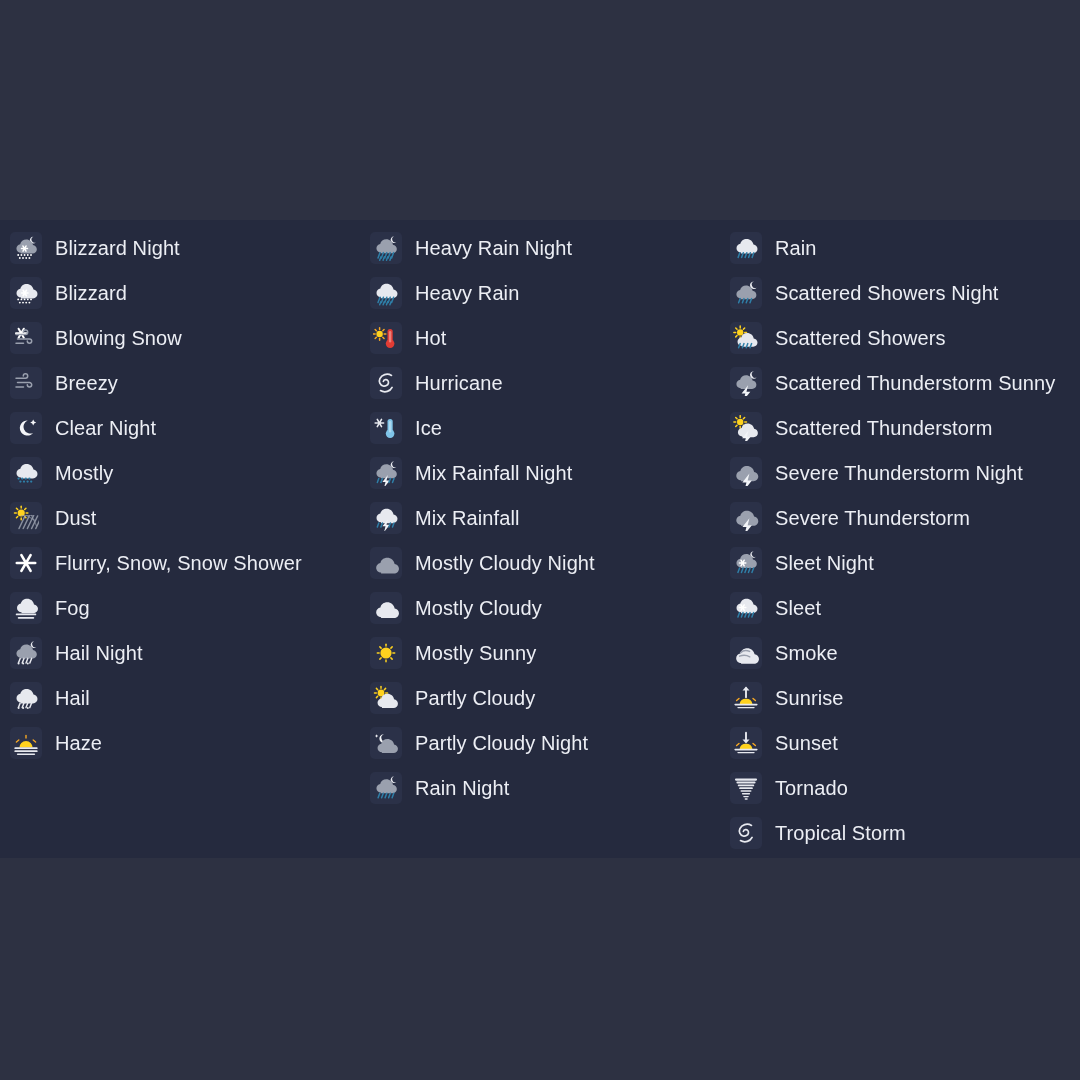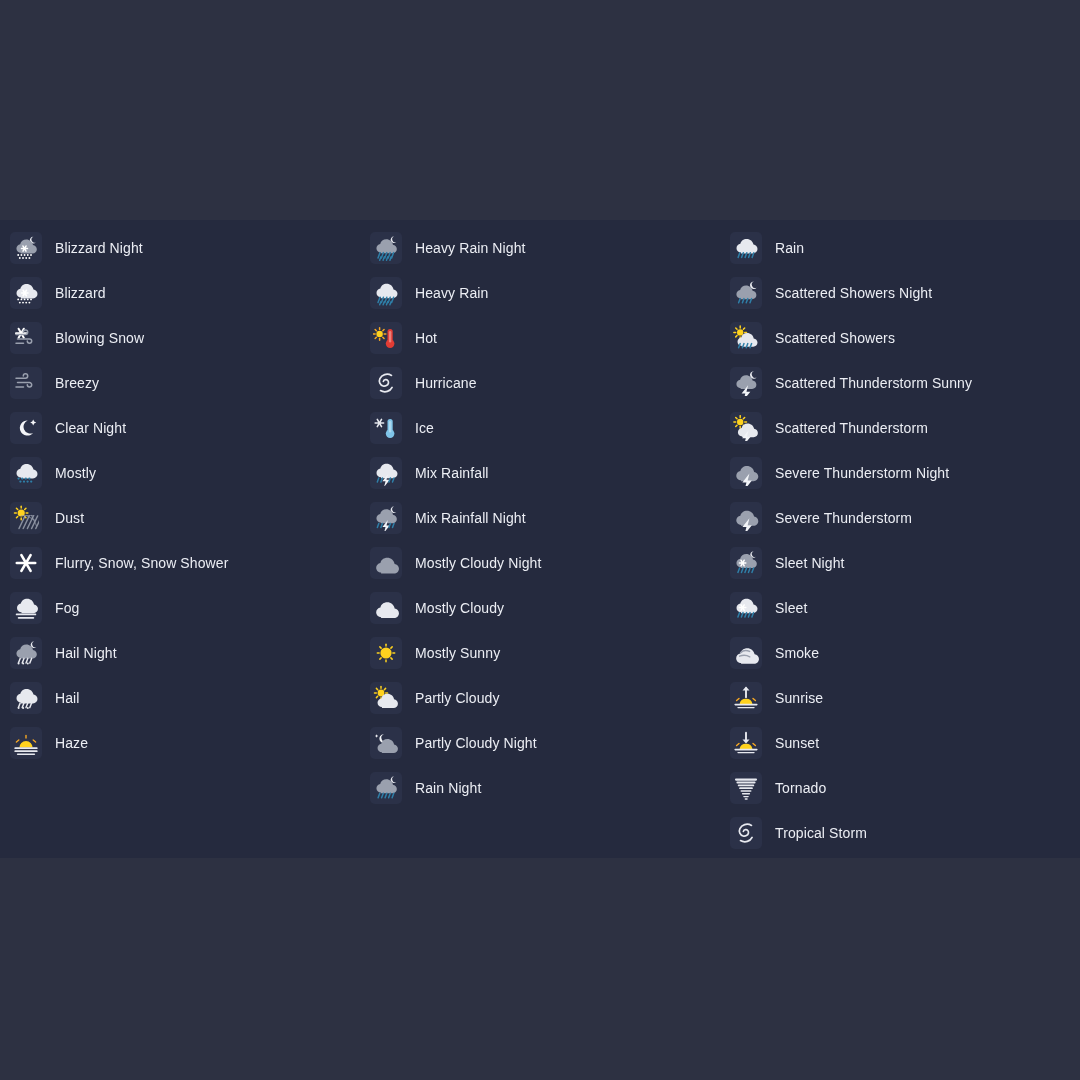--- a/index.html
+++ b/index.html
@@ -64,21 +64,21 @@
 
   .icon-tile svg {
     display: block;
     width: 26px;
     height: 26px;
   }
 
   .icon-label {
     margin-left: 13px;
     color: #eceef4;
-    font-size: 14px;
+    font-size: 20px;
     line-height: 1;
     letter-spacing: 0.1px;
     white-space: nowrap;
   }
 </style>
 </head>
 <body>
 
 <div id="page-root">
   <div class="icon-board" id="icon-board">
@@ -360,51 +360,51 @@
                 <circle cx="17.1" cy="18.6" r="4.3" fill="#7fc4e8"></circle>
                 <rect x="15.9" y="6" width="2.4" height="11.5" rx="1.2" fill="#ffffff" opacity="0.35"></rect>
               </g>
             </svg>
           </div>
           <div class="icon-label">Ice</div>
         </div>
         <div class="icon-row">
           <div class="icon-tile">
             <svg viewBox="0 0 26 26" xmlns="http://www.w3.org/2000/svg">
+              <path fill="#e7e9ef" d="M20.96 1.5999999999999996 a3.2 3.2 0 1 0 2.304 5.312 a2.624 2.624 0 1 1 -2.304 -5.312z"></path>
+              <g transform="translate(1.5,1.8) scale(1.02)">
+                <path fill="#9aa0ae" d="M6.2 15.4c-2.4 0-4.3-1.9-4.3-4.2 0-2.1 1.6-3.9 3.7-4.2C6.1 4.3 8.6 2.4 11.6 2.4c3.3 0 6 2.3 6.5 5.4 2.1.2 3.8 2 3.8 4.2 0 2.3-1.9 4.2-4.3 4.2H6.2z"></path>
+              </g>
+              <g transform="translate(9.4,15) scale(1.05)">
+                <path fill="#f2f4f8" d="M5.2 0 0 6.6h3L1.6 12 7 5.2H3.9L5.2 0z"></path>
+              </g>
+              <line x1="5.8" y1="18.4" x2="4.3" y2="22.4" stroke="#2f7fa8" stroke-width="1.5" stroke-linecap="round"></line>
+              <line x1="9.4" y1="18.4" x2="7.9" y2="22.4" stroke="#2f7fa8" stroke-width="1.5" stroke-linecap="round"></line>
+              <line x1="17.4" y1="18.4" x2="15.899999999999999" y2="22.4" stroke="#2f7fa8" stroke-width="1.5" stroke-linecap="round"></line>
+              <line x1="21" y1="18.4" x2="19.5" y2="22.4" stroke="#2f7fa8" stroke-width="1.5" stroke-linecap="round"></line>
+            </svg>
+          </div>
+          <div class="icon-label">Mix Rainfall Night</div>
+        </div>
+        <div class="icon-row">
+          <div class="icon-tile">
+            <svg viewBox="0 0 26 26" xmlns="http://www.w3.org/2000/svg">
               <g transform="translate(1.5,1.2) scale(1.05)">
                 <path fill="#e7e9ef" d="M6.2 15.4c-2.4 0-4.3-1.9-4.3-4.2 0-2.1 1.6-3.9 3.7-4.2C6.1 4.3 8.6 2.4 11.6 2.4c3.3 0 6 2.3 6.5 5.4 2.1.2 3.8 2 3.8 4.2 0 2.3-1.9 4.2-4.3 4.2H6.2z"></path>
               </g>
               <g transform="translate(9.4,14.4) scale(1.05)">
                 <path fill="#f2f4f8" d="M5.2 0 0 6.6h3L1.6 12 7 5.2H3.9L5.2 0z"></path>
               </g>
               <line x1="5.8" y1="18" x2="4.3" y2="22" stroke="#2f7fa8" stroke-width="1.5" stroke-linecap="round"></line>
               <line x1="9.4" y1="18" x2="7.9" y2="22" stroke="#2f7fa8" stroke-width="1.5" stroke-linecap="round"></line>
               <line x1="17.4" y1="18" x2="15.899999999999999" y2="22" stroke="#2f7fa8" stroke-width="1.5" stroke-linecap="round"></line>
               <line x1="21" y1="18" x2="19.5" y2="22" stroke="#2f7fa8" stroke-width="1.5" stroke-linecap="round"></line>
             </svg>
           </div>
           <div class="icon-label">Mix Rainfall</div>
-        </div>
-        <div class="icon-row">
-          <div class="icon-tile">
-            <svg viewBox="0 0 26 26" xmlns="http://www.w3.org/2000/svg">
-              <path fill="#e7e9ef" d="M20.96 1.5999999999999996 a3.2 3.2 0 1 0 2.304 5.312 a2.624 2.624 0 1 1 -2.304 -5.312z"></path>
-              <g transform="translate(1.5,1.8) scale(1.02)">
-                <path fill="#9aa0ae" d="M6.2 15.4c-2.4 0-4.3-1.9-4.3-4.2 0-2.1 1.6-3.9 3.7-4.2C6.1 4.3 8.6 2.4 11.6 2.4c3.3 0 6 2.3 6.5 5.4 2.1.2 3.8 2 3.8 4.2 0 2.3-1.9 4.2-4.3 4.2H6.2z"></path>
-              </g>
-              <g transform="translate(9.4,15) scale(1.05)">
-                <path fill="#f2f4f8" d="M5.2 0 0 6.6h3L1.6 12 7 5.2H3.9L5.2 0z"></path>
-              </g>
-              <line x1="5.8" y1="18.4" x2="4.3" y2="22.4" stroke="#2f7fa8" stroke-width="1.5" stroke-linecap="round"></line>
-              <line x1="9.4" y1="18.4" x2="7.9" y2="22.4" stroke="#2f7fa8" stroke-width="1.5" stroke-linecap="round"></line>
-              <line x1="17.4" y1="18.4" x2="15.899999999999999" y2="22.4" stroke="#2f7fa8" stroke-width="1.5" stroke-linecap="round"></line>
-              <line x1="21" y1="18.4" x2="19.5" y2="22.4" stroke="#2f7fa8" stroke-width="1.5" stroke-linecap="round"></line>
-            </svg>
-          </div>
-          <div class="icon-label">Mix Rainfall Night</div>
         </div>
         <div class="icon-row">
           <div class="icon-tile">
             <svg viewBox="0 0 26 26" xmlns="http://www.w3.org/2000/svg">
               <g transform="translate(1,5) scale(1.14)">
                 <path fill="#9aa0ae" d="M6.2 15.4c-2.4 0-4.3-1.9-4.3-4.2 0-2.1 1.6-3.9 3.7-4.2C6.1 4.3 8.6 2.4 11.6 2.4c3.3 0 6 2.3 6.5 5.4 2.1.2 3.8 2 3.8 4.2 0 2.3-1.9 4.2-4.3 4.2H6.2z"></path>
               </g>
             </svg>
           </div>
           <div class="icon-label">Mostly Cloudy Night</div>

